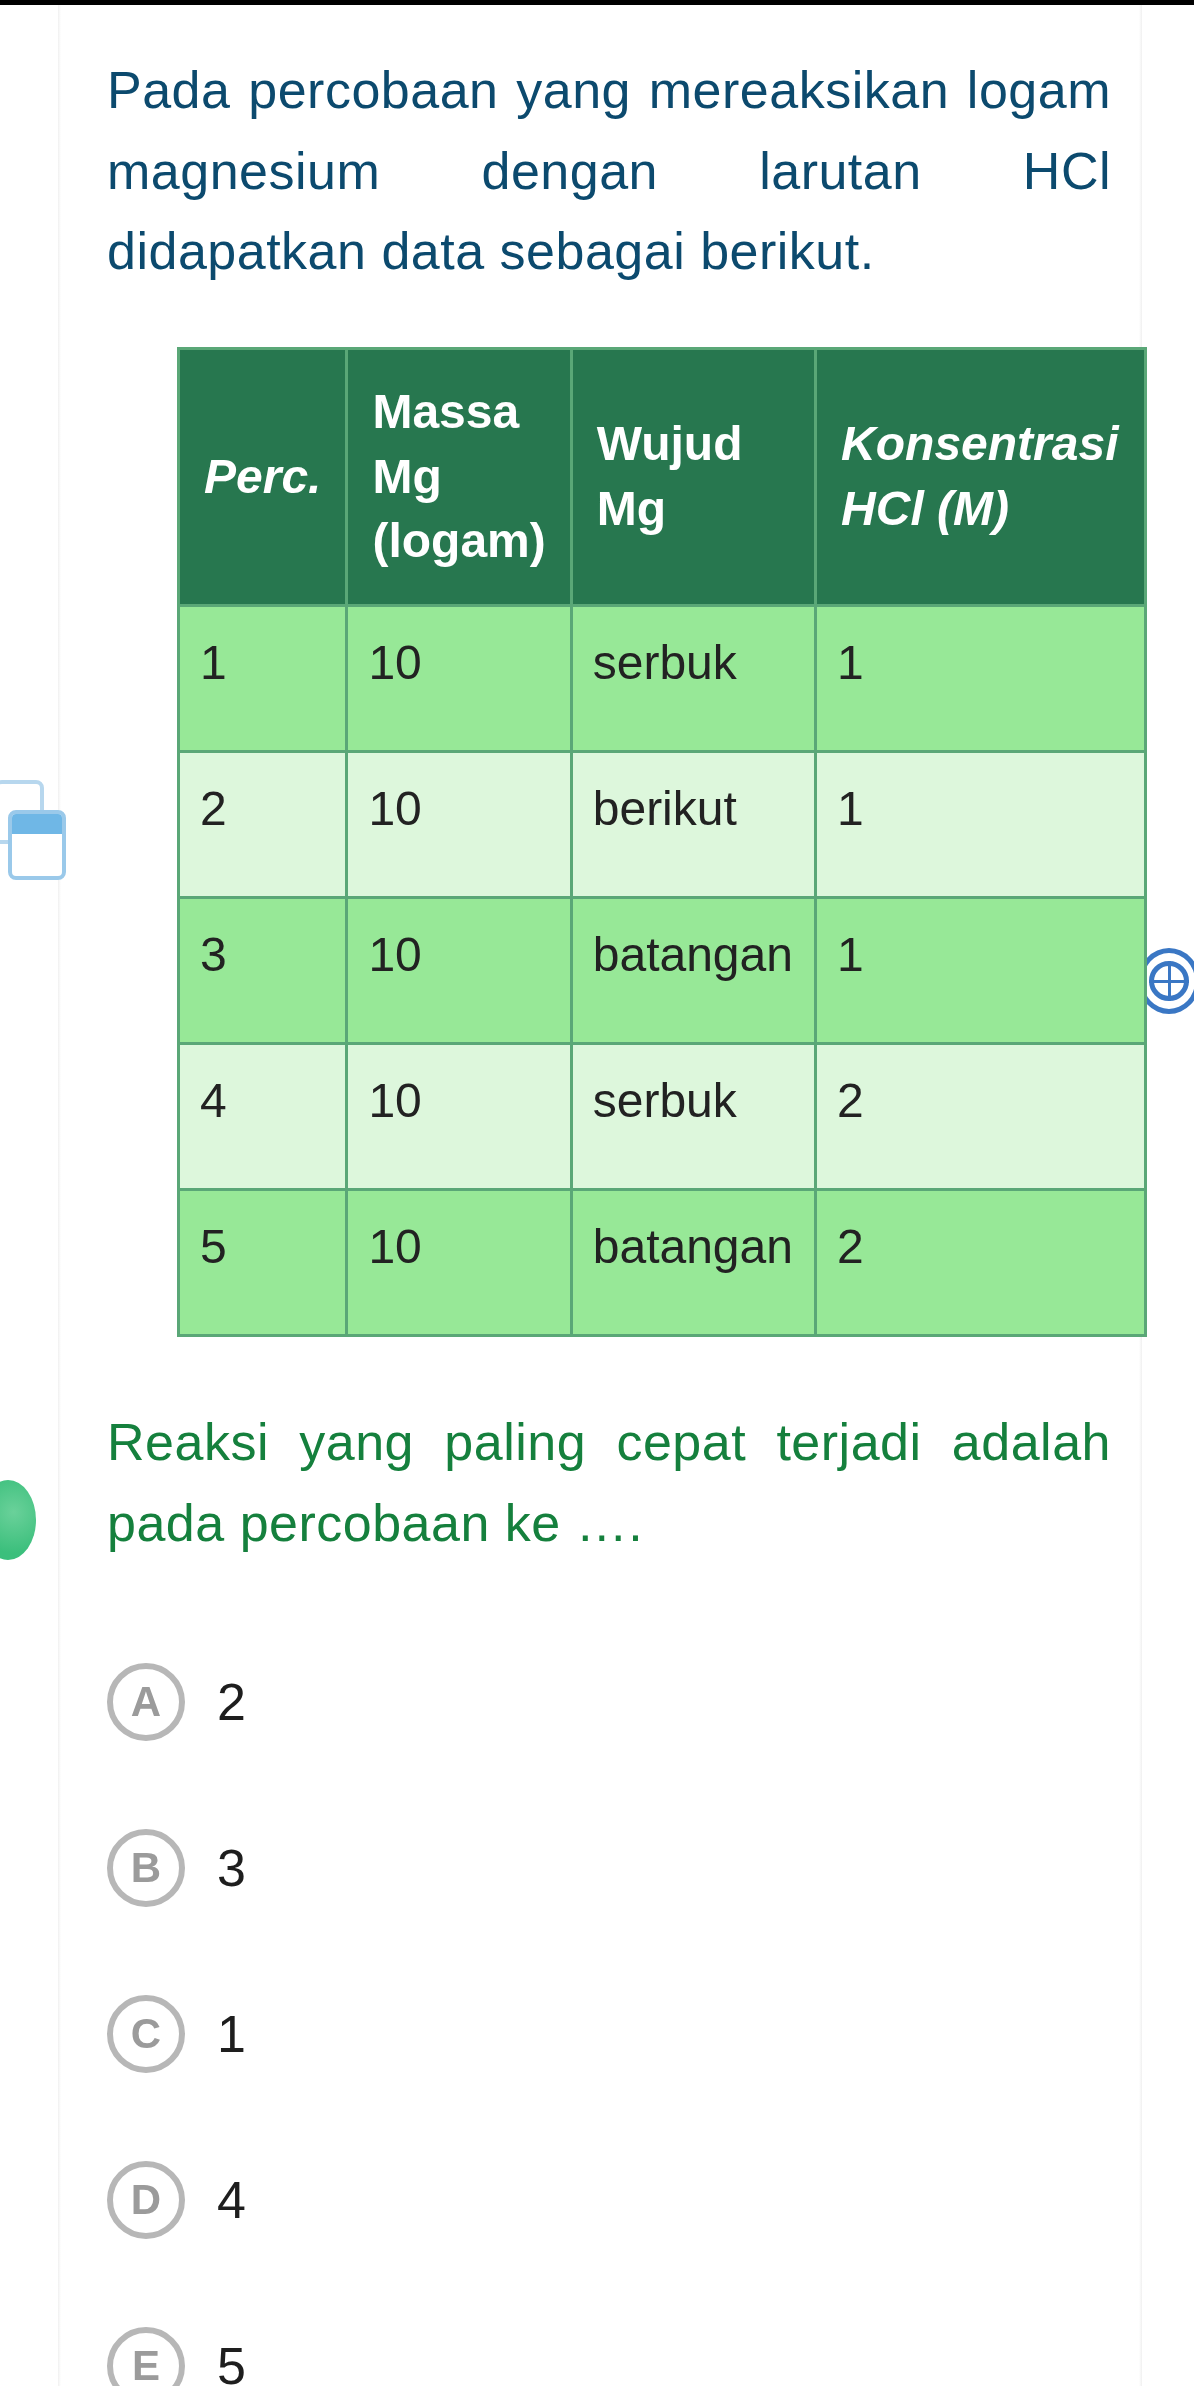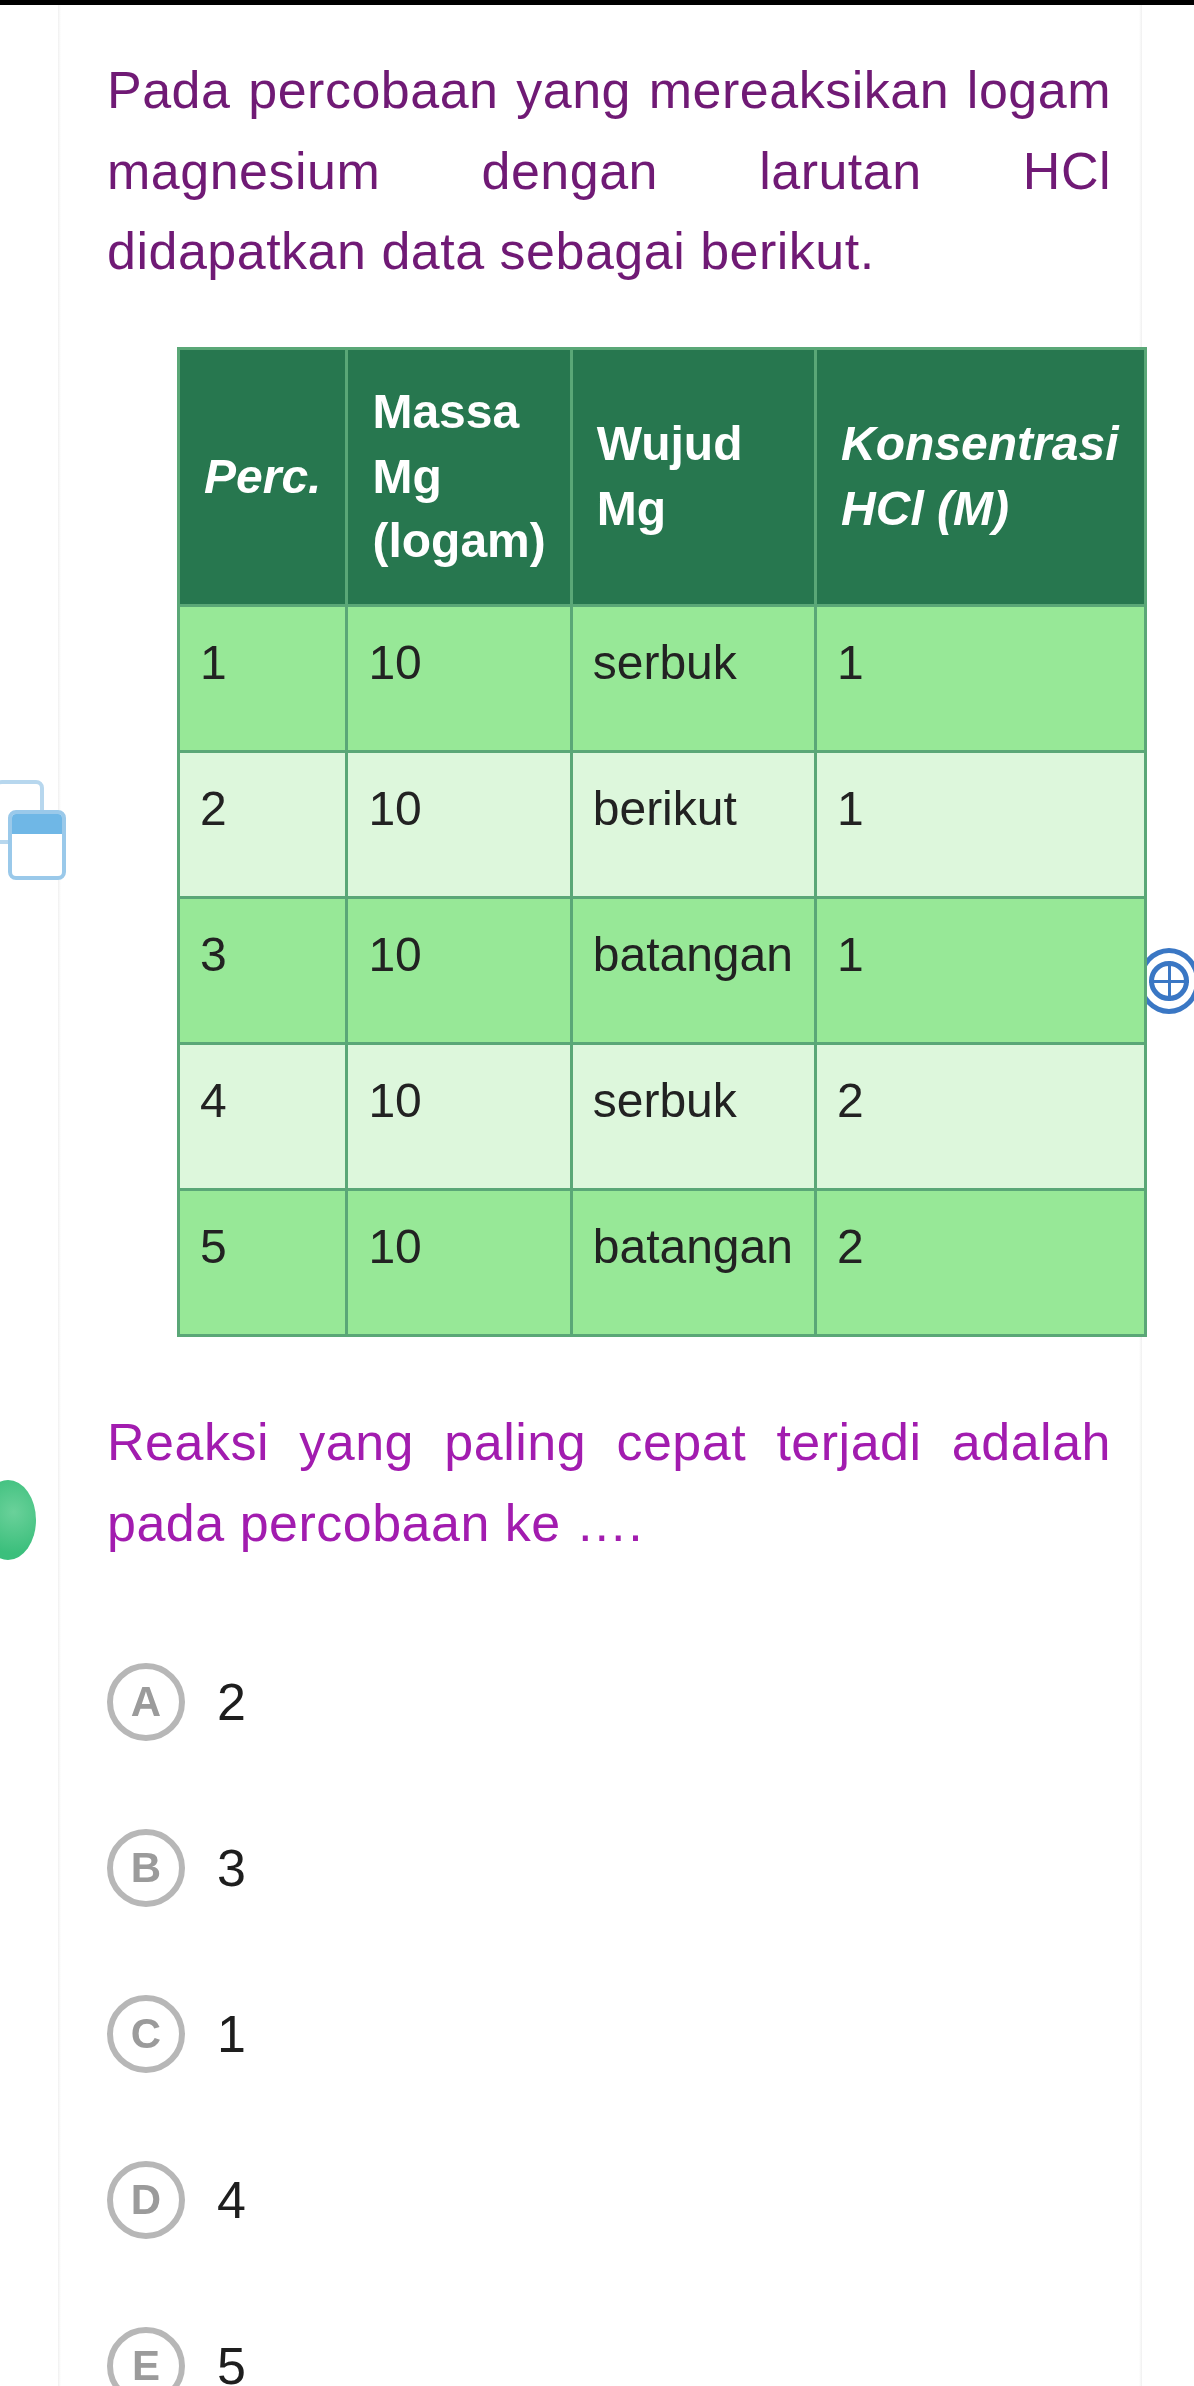--- a/index.html
+++ b/index.html
@@ -38,21 +38,21 @@
     background: #000;
   }
 
   .content {
     padding: 0 36px 0 60px;
   }
 
   .question-text {
     font-size: 52px;
     line-height: 1.55;
-    color: #701a75;
+    color: #0c4a6e;
     text-align: justify;
     letter-spacing: 0.5px;
     margin-bottom: 55px;
   }
 
   table.data {
     border-collapse: collapse;
     margin-left: 70px;
     width: 970px;
     font-size: 48px;
@@ -80,21 +80,21 @@
 
   .col-perc  { width: 160px; font-style: italic; }
   .col-mass  { width: 200px; }
   .col-wujud { width: 260px; margin-left: 8px; }
   .col-kons  { width: 350px; font-style: italic; }
 
   .after-text {
     margin-top: 65px;
     font-size: 52px;
     line-height: 1.55;
-    color: #a21caf;
+    color: #15803d;
     text-align: justify;
     letter-spacing: 0.5px;
   }
 
   .options {
     margin-top: 100px;
   }
   .option {
     display: flex;
     align-items: center;

